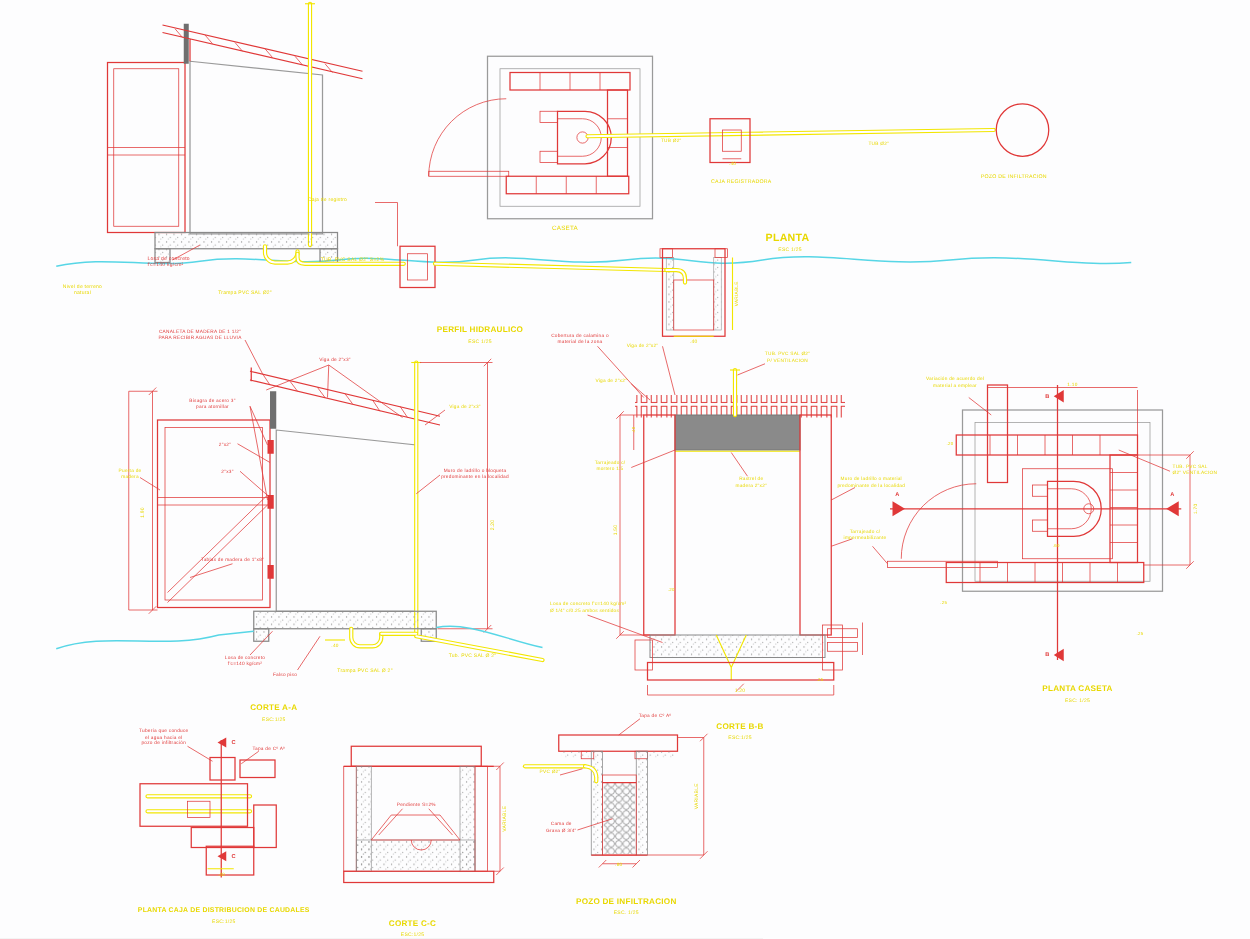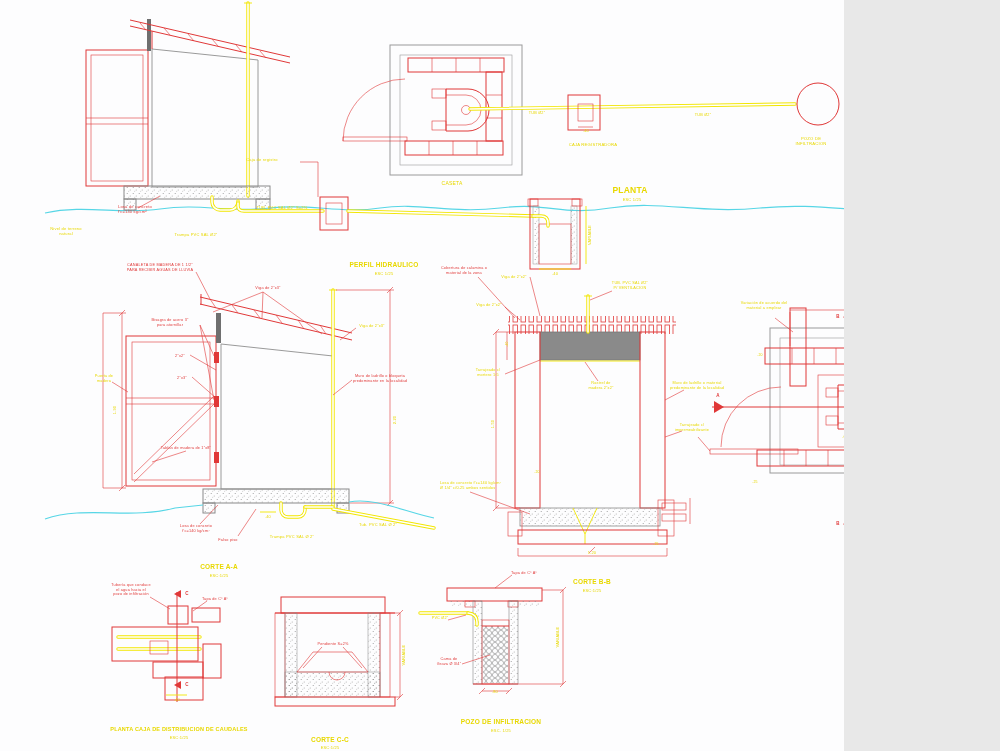--- a/index.html
+++ b/index.html
@@ -1,16 +1,16 @@
 <!DOCTYPE html>
 <html><head>
 <meta charset="utf-8">
 <style>
   html,body{margin:0;padding:0;background:#e8e8e8;}
-  #canvas{position:relative;width:844px;height:751px;background:#fdfdfe;overflow:hidden;
+  #canvas{position:relative;width:1000px;height:751px;background:#fdfdfe;overflow:hidden;
           font-family:"Liberation Sans","DejaVu Sans",sans-serif;}
   #draw{position:absolute;left:0;top:0;}
   #labels{position:absolute;left:0;top:0;width:100%;height:100%;pointer-events:none;}
   .lbl{position:absolute;transform:translate(-50%,-50%);white-space:pre-line;text-align:center;
        line-height:1.25;letter-spacing:.2px;font-family:"Liberation Sans","DejaVu Sans",sans-serif;}
   .lbl.left{transform:translate(0,-50%);text-align:left;}
   .lbl.bold{font-weight:bold;}
   
   .rln{stroke:#e03838;fill:none;stroke-width:1;}
   .rth{stroke:#e03838;fill:none;stroke-width:.6;}

